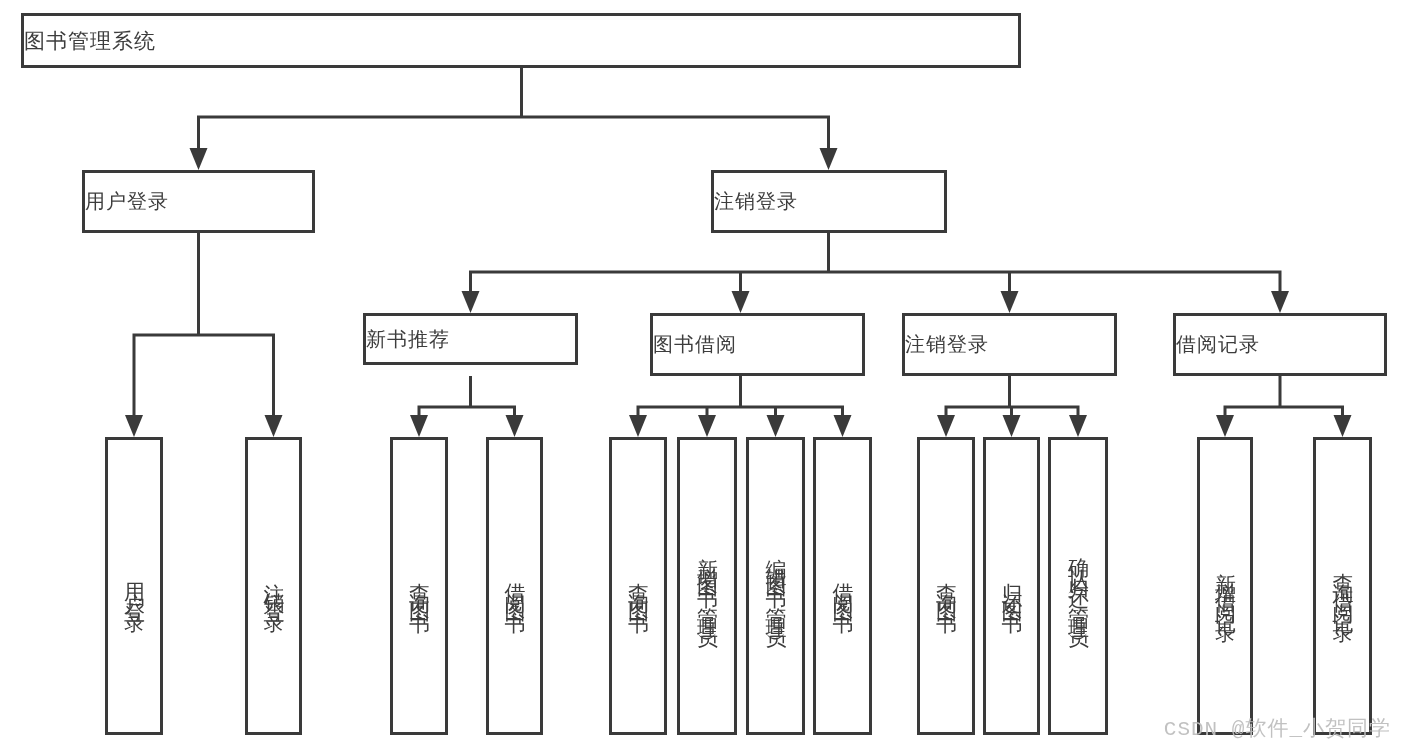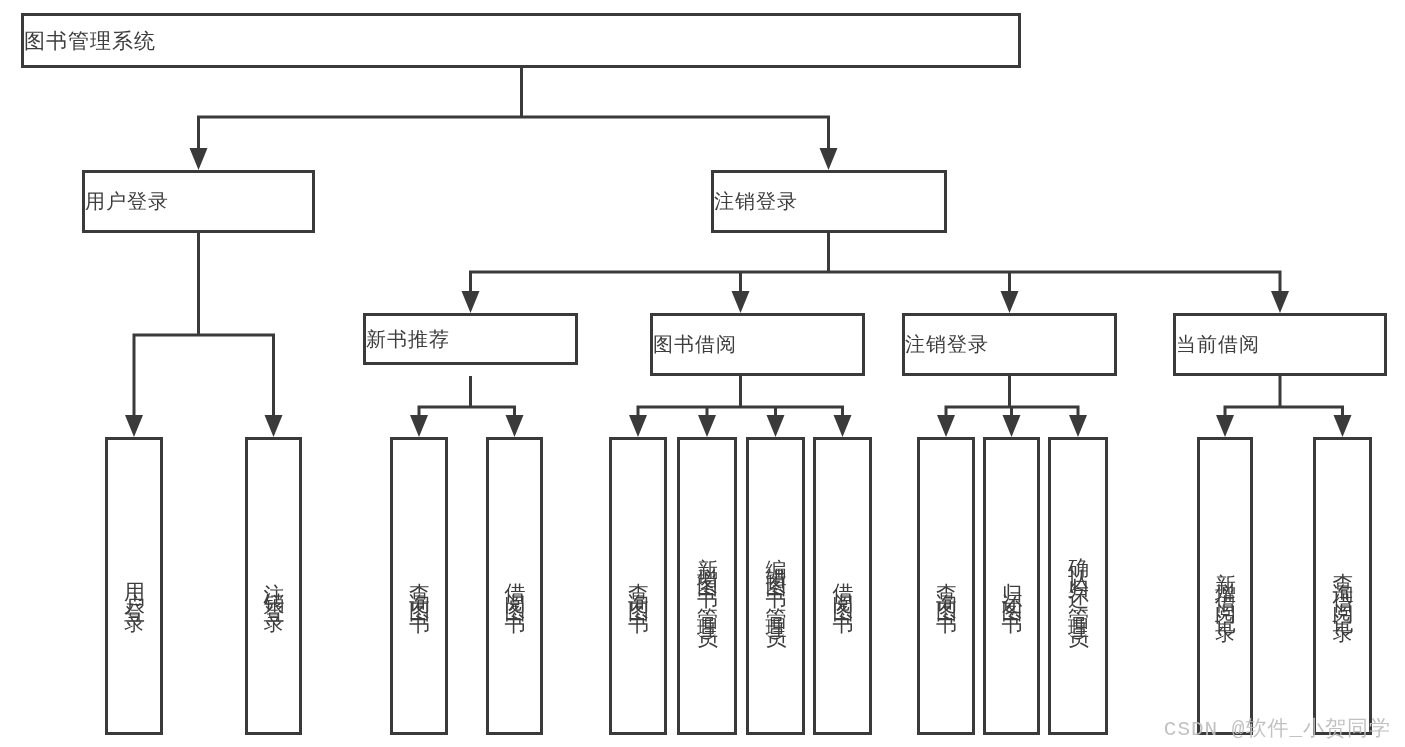--- a/index.html
+++ b/index.html
@@ -129,21 +129,21 @@
   <div class="h-box" style="left:363px;top:313px;width:215px;height:52px">
     <span>新书推荐</span>
   </div>
   <div class="h-box" style="left:650px;top:313px;width:215px;height:63px">
     <span>图书借阅</span>
   </div>
   <div class="h-box" style="left:902px;top:313px;width:215px;height:63px">
     <span>注销登录</span>
   </div>
   <div class="h-box" style="left:1173px;top:313px;width:214px;height:63px">
-    <span>当前借阅</span>
+    <span>借阅记录</span>
   </div>
 
   <div class="v-box" style="left:105px;width:58px">
     <span class="v-label">用户登录</span>
   </div>
   <div class="v-box" style="left:245px;width:57px">
     <span class="v-label">注销登录</span>
   </div>
 
   <div class="v-box" style="left:390px;width:58px">

